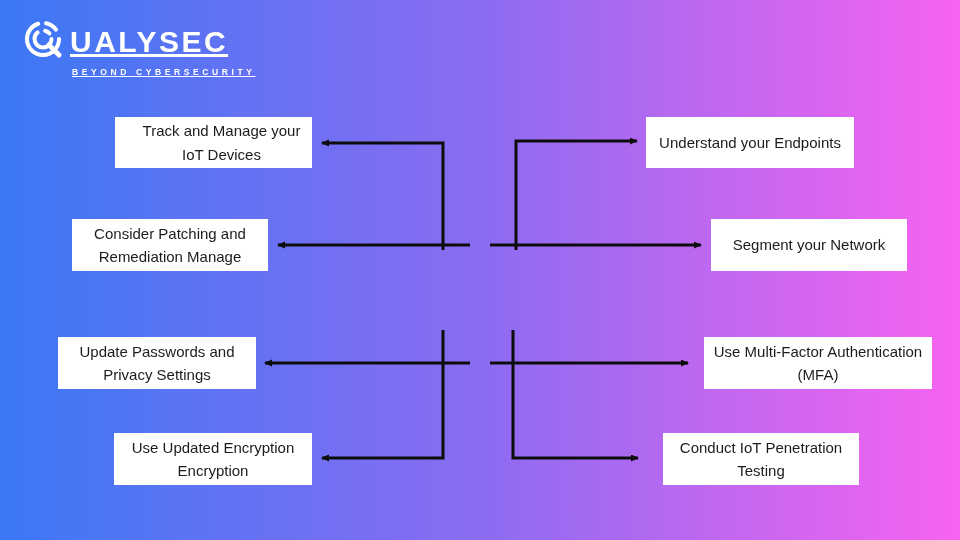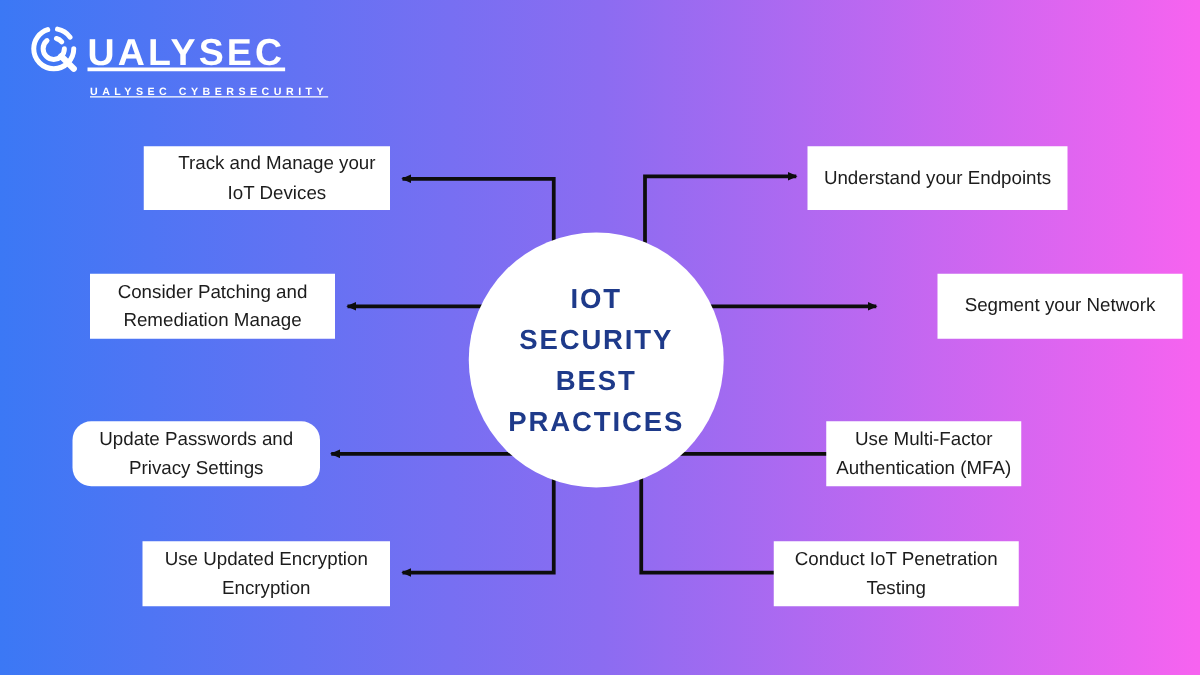--- a/index.html
+++ b/index.html
@@ -55,72 +55,66 @@
   .pbox {
     position: absolute; z-index: 2;
     background: #ffffff;
     display: flex; align-items: center; justify-content: center;
     text-align: center;
     font-size: 15px; line-height: 1.55; color: #1c1c1c;
     padding: 2px 6px; box-sizing: border-box;
   }
   .b-l1 { left: 115px; top: 117px; width: 197px; height: 51px; padding-left: 22px; }
   .b-l2 { left: 72px;  top: 219px; width: 196px; height: 52px; }
-  .b-l3 { left: 58px;  top: 337px; width: 198px; height: 52px; border-radius: 15px; }
+  .b-l3 { left: 58px;  top: 337px; width: 198px; height: 52px; }
   .b-l4 { left: 114px; top: 433px; width: 198px; height: 52px; }
   .b-r1 { left: 646px; top: 117px; width: 208px; height: 51px; }
-  .b-r2 { left: 750px; top: 219px; width: 196px; height: 52px; }
-  .b-r3 { left: 661px; top: 337px; width: 156px; height: 52px; }
-  .b-r4 { left: 619px; top: 433px; width: 196px; height: 52px; }
+  .b-r2 { left: 711px; top: 219px; width: 196px; height: 52px; }
+  .b-r3 { left: 704px; top: 337px; width: 228px; height: 52px; }
+  .b-r4 { left: 663px; top: 433px; width: 196px; height: 52px; }
 </style>
 </head>
 <body>
 
 <div class="canvas">
 
   <div class="logo">
     <div class="logo-row">
       <span>
         <svg class="logo-q" viewBox="0 0 44 44">
           <g fill="none" stroke="#ffffff" stroke-linecap="round">
             <circle cx="21" cy="21" r="16" stroke-width="4" stroke-dasharray="70 8 12 10"></circle>
             <circle cx="21" cy="21" r="8.5" stroke-width="4" stroke-dasharray="34 8 5 6"></circle>
             <line x1="27" y1="27" x2="37" y2="37" stroke-width="5"></line>
           </g>
         </svg>
       </span>
       <span class="logo-text">UALYSEC</span>
     </div>
-    <div class="logo-tagline">UALYSEC CYBERSECURITY</div>
+    <div class="logo-tagline">BEYOND CYBERSECURITY</div>
   </div>
 
   <svg class="arrows" viewBox="0 0 960 540">
     <defs>
       <marker id="ah" markerWidth="9" markerHeight="9" refX="7" refY="3.5" orient="auto" markerUnits="userSpaceOnUse">
         <polygon points="0 0, 8 3.5, 0 7" fill="#0d0d0d"></polygon>
       </marker>
     </defs>
     <g stroke="#0d0d0d" stroke-width="3" fill="none">
       <path d="M 443 250 L 443 143 L 322 143" marker-end="url(#ah)"></path>
       <path d="M 470 245 L 278 245" marker-end="url(#ah)"></path>
       <path d="M 470 363 L 265 363" marker-end="url(#ah)"></path>
       <path d="M 443 330 L 443 458 L 322 458" marker-end="url(#ah)"></path>
       <path d="M 516 250 L 516 141 L 637 141" marker-end="url(#ah)"></path>
       <path d="M 490 245 L 701 245" marker-end="url(#ah)"></path>
       <path d="M 490 363 L 688 363" marker-end="url(#ah)"></path>
       <path d="M 513 330 L 513 458 L 638 458" marker-end="url(#ah)"></path>
     </g>
   </svg>
 
-  <div class="center-circle">
-    <div class="center-line">IOT</div>
-    <div class="center-line">SECURITY</div>
-    <div class="center-line">BEST</div>
-    <div class="center-line">PRACTICES</div>
-  </div>
 
   <div class="pbox b-l1">Track and Manage your IoT Devices</div>
   <div class="pbox b-l2">Consider Patching and Remediation Manage</div>
   <div class="pbox b-l3">Update Passwords and Privacy Settings</div>
   <div class="pbox b-l4">Use Updated Encryption Encryption</div>
 
   <div class="pbox b-r1">Understand your Endpoints</div>
   <div class="pbox b-r2">Segment your Network</div>
   <div class="pbox b-r3">Use Multi-Factor Authentication (MFA)</div>
   <div class="pbox b-r4">Conduct IoT Penetration Testing</div>

